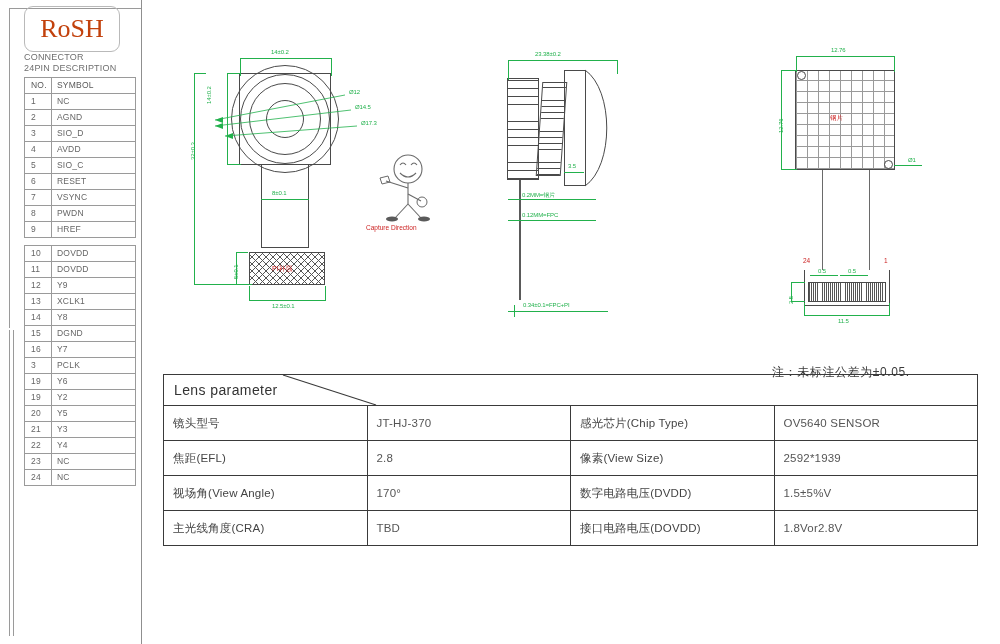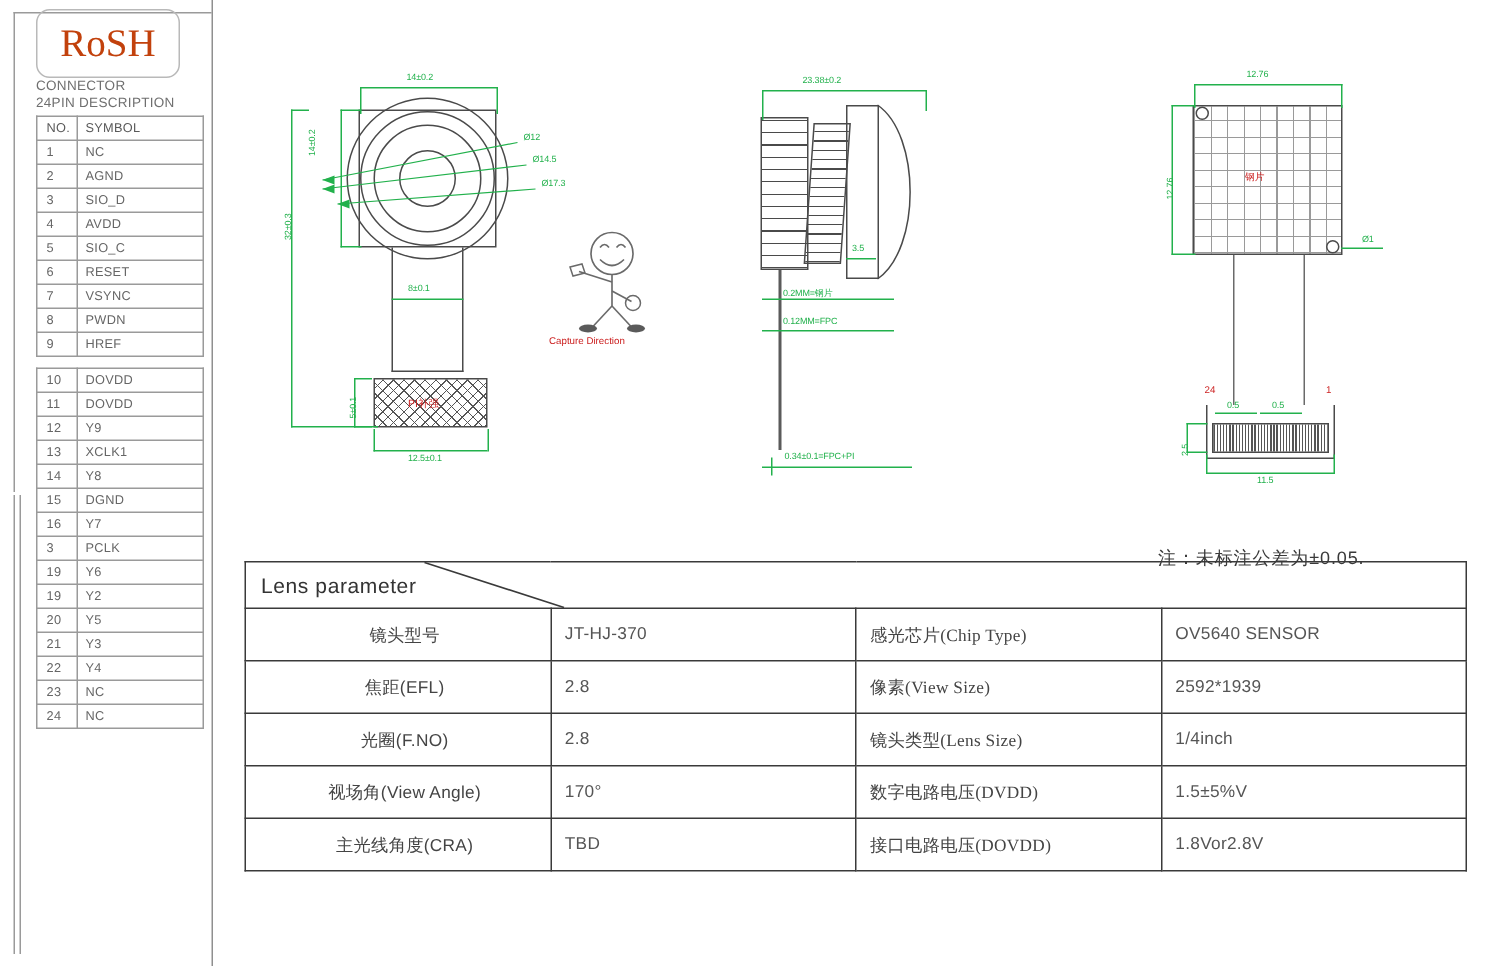--- a/index.html
+++ b/index.html
@@ -129,23 +129,23 @@
   #lens-table td {
     border: 1.1px solid #3a3a3a;
     height: 35px;
     font-size: 11.5px;
     color: #555;
     padding: 0 0 0 9px;
     font-family: "Liberation Sans", sans-serif;
     letter-spacing: 0.2px;
     vertical-align: middle;
   }
-  #lens-table td.lbl { width: 155px; color: #444; text-align: center; }
+  #lens-table td.lbl { width: 155px; color: #444; }
   #lens-table td.val { width: 212px; }
-  #lens-table td.lbl2 { width: 162px; color: #444; font-family: Liberation Serif, serif; }
+  #lens-table td.lbl2 { width: 162px; color: #444; }
   #lens-table td.val2 { width: 210px; }
   #lens-table tr.head td {
     height: 31px;
     font-size: 14px;
     color: #333;
     position: relative;
     padding-left: 10px;
     letter-spacing: 0.4px;
   }
   #diag-line {
@@ -461,26 +461,20 @@
           <td class="lbl2">感光芯片(Chip Type)</td>
           <td class="val2">OV5640 SENSOR</td>
         </tr>
         <tr>
           <td class="lbl">焦距(EFL)</td>
           <td class="val">2.8</td>
           <td class="lbl2">像素(View Size)</td>
           <td class="val2">2592*1939</td>
         </tr>
         <tr>
-          <td class="lbl">光圈(F.NO)</td>
-          <td class="val">2.8</td>
-          <td class="lbl2">镜头类型(Lens Size)</td>
-          <td class="val2">1/4inch</td>
-        </tr>
-        <tr>
           <td class="lbl">视场角(View Angle)</td>
           <td class="val">170°</td>
           <td class="lbl2">数字电路电压(DVDD)</td>
           <td class="val2">1.5±5%V</td>
         </tr>
         <tr>
           <td class="lbl">主光线角度(CRA)</td>
           <td class="val">TBD</td>
           <td class="lbl2">接口电路电压(DOVDD)</td>
           <td class="val2">1.8Vor2.8V</td>

